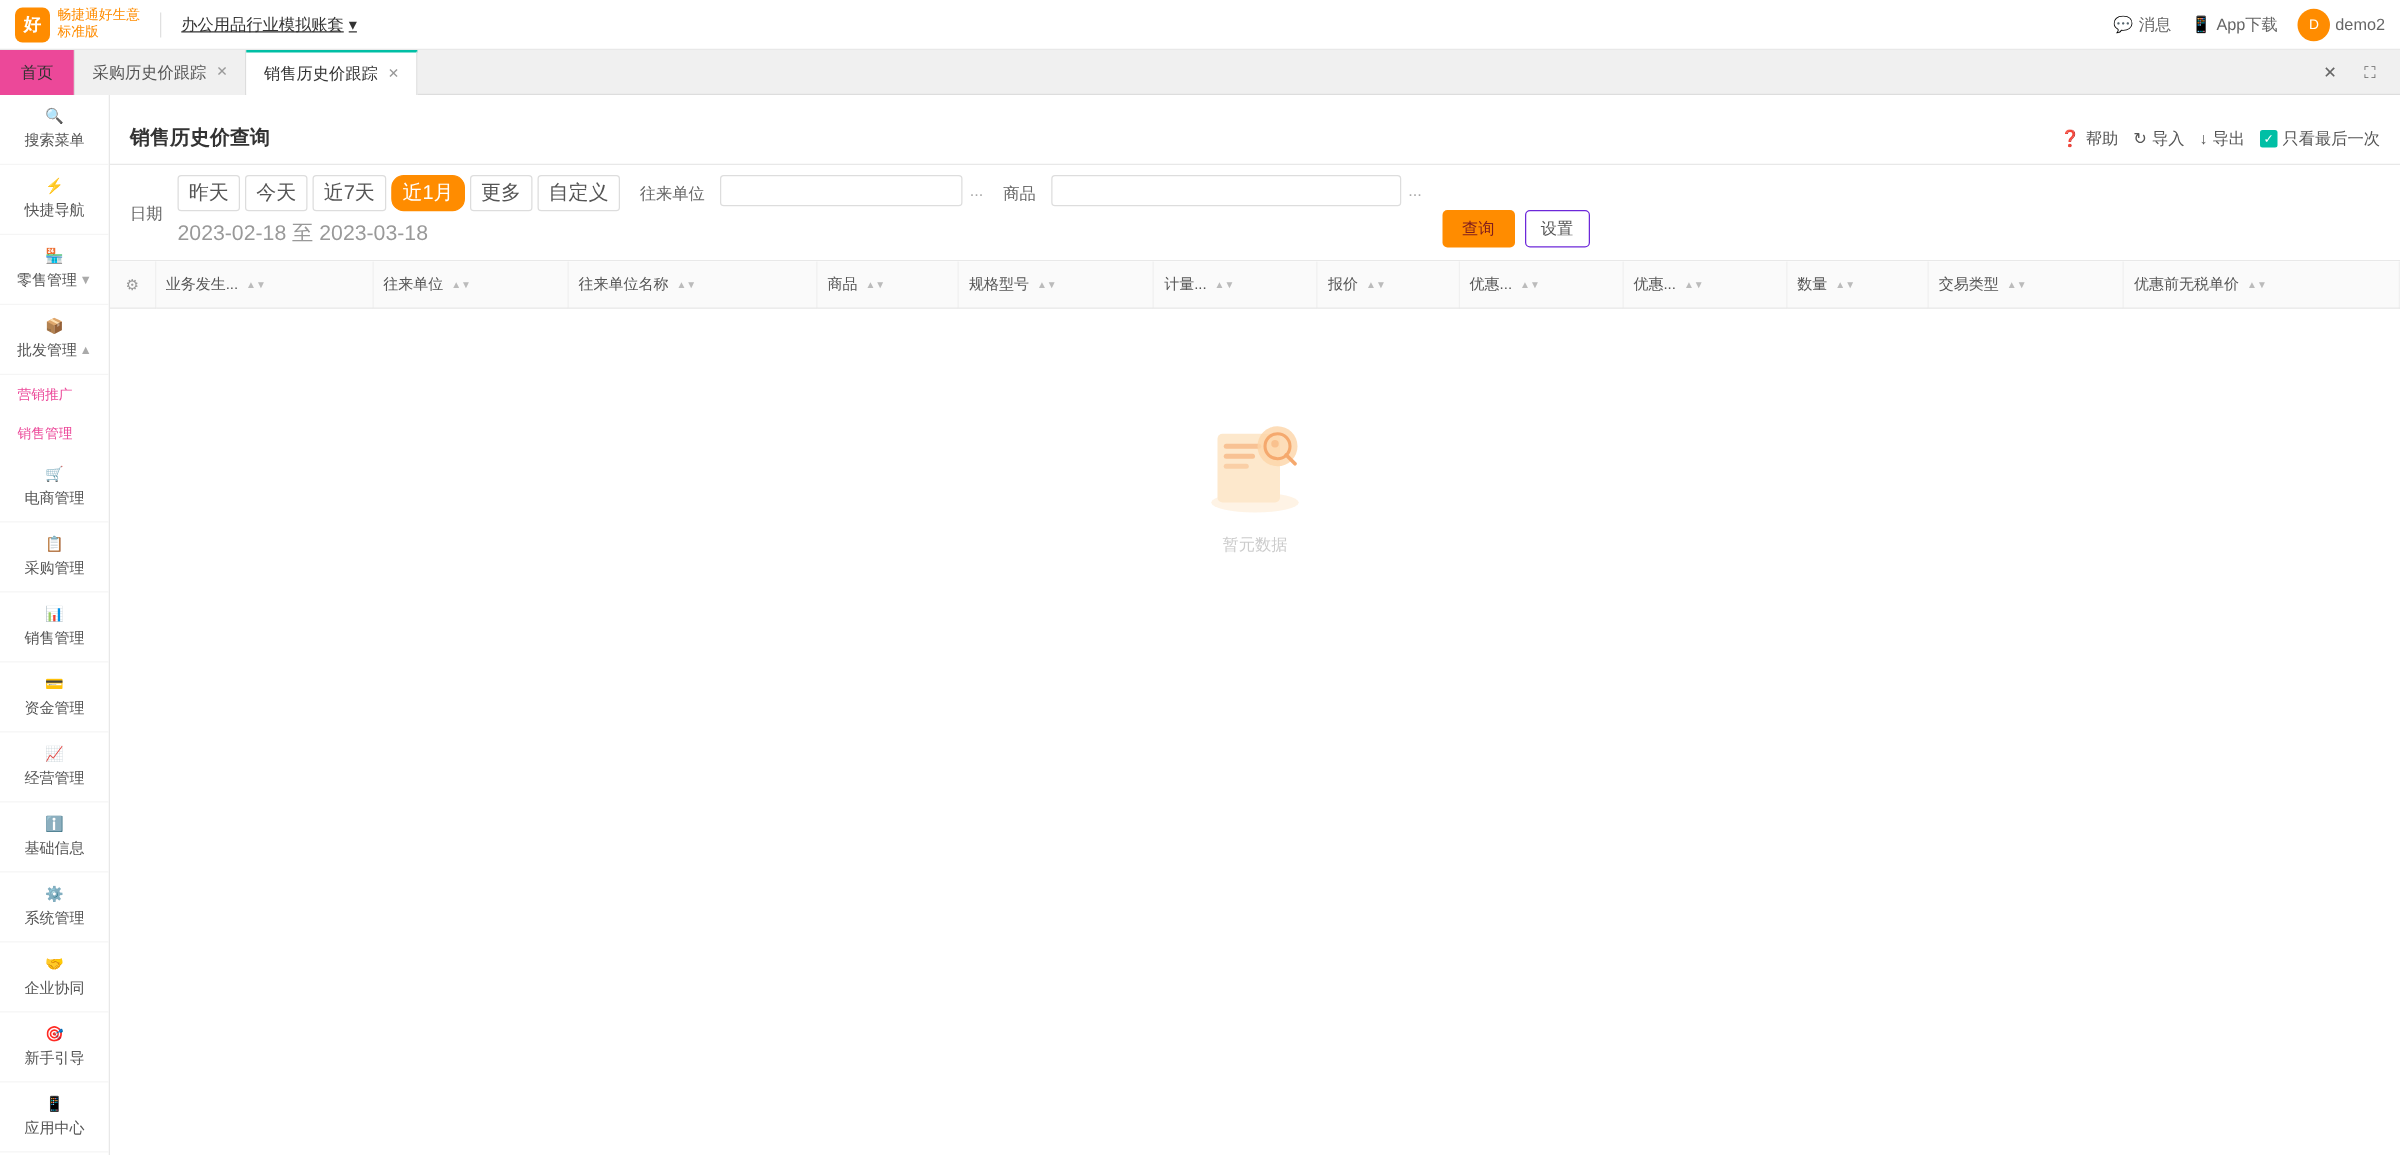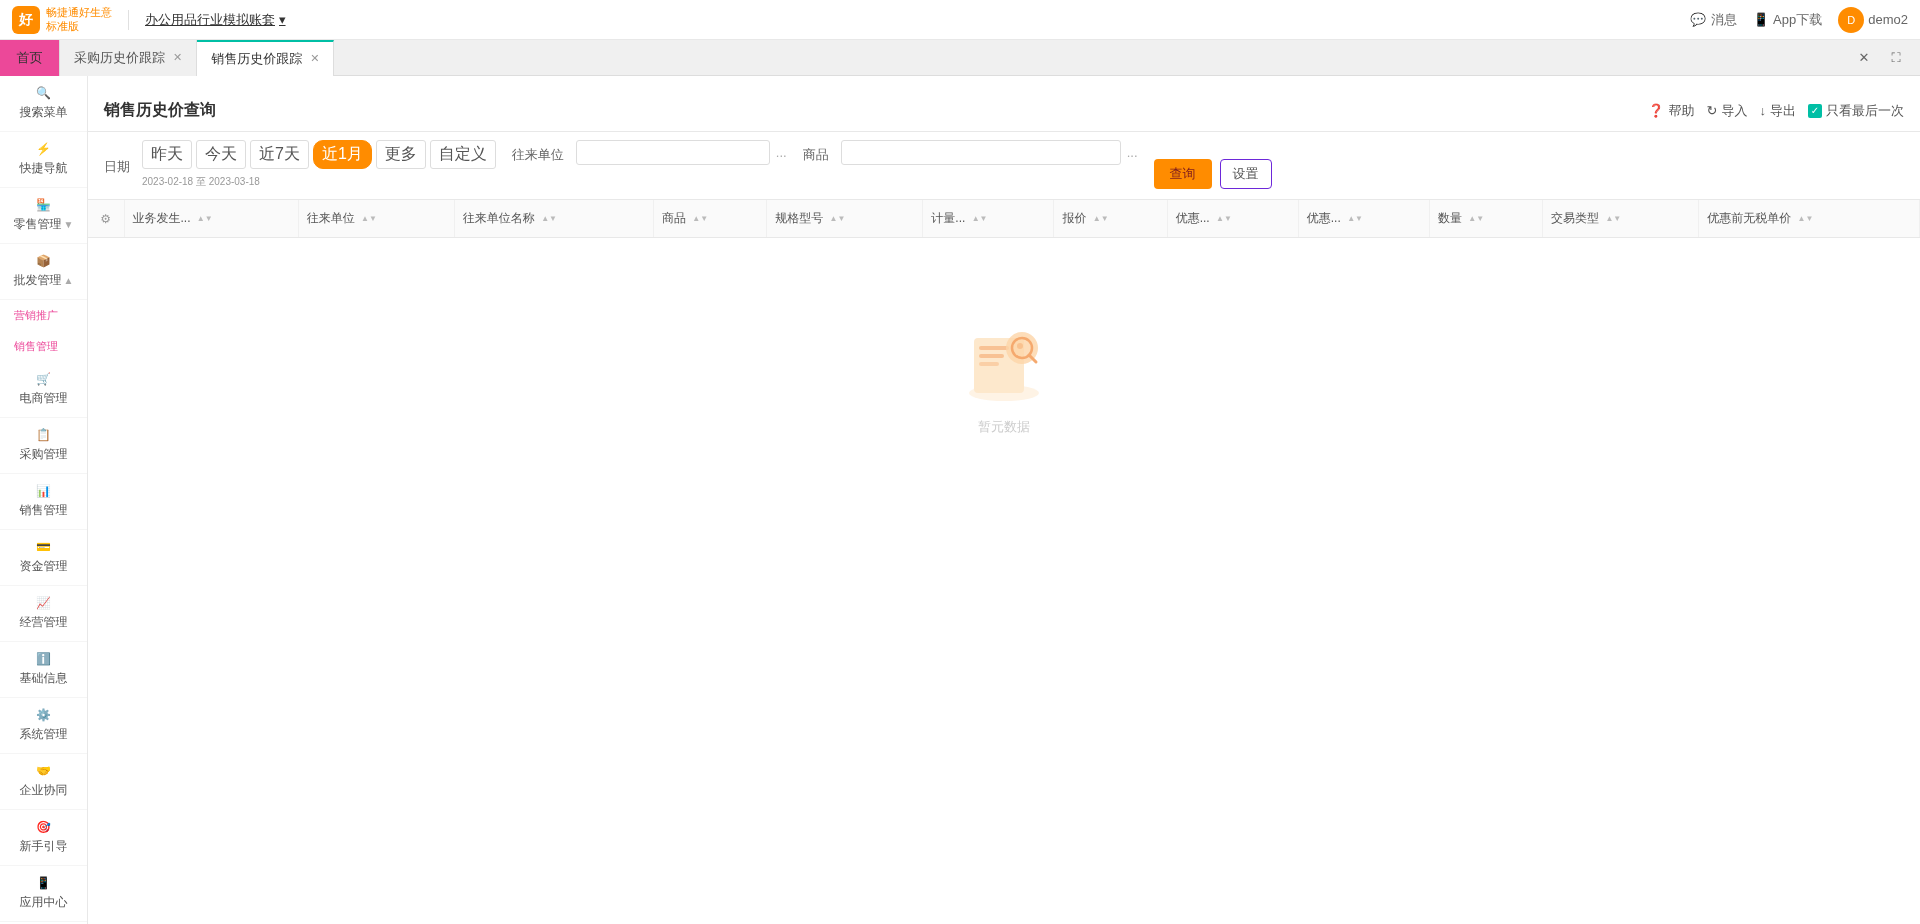--- a/index.html
+++ b/index.html
@@ -44,21 +44,21 @@
     .page-title { font-size: 16px; color: #333; font-weight: 600; }
     .page-actions { display: flex; align-items: center; gap: 12px; font-size: 13px; color: #555; }
     .page-action-item { display: flex; align-items: center; gap: 4px; cursor: pointer; }
     .checkbox-item { display: flex; align-items: center; gap: 4px; }
     .checkbox-teal { width: 14px; height: 14px; background: #00bfa5; border-radius: 2px; display: flex; align-items: center; justify-content: center; color: white; font-size: 10px; }
     .filter-group { display: flex; align-items: center; gap: 12px; }
     .filter-label { color: #666; font-size: 13px; white-space: nowrap; margin-top: 4px; }
     .filter-buttons { display: flex; gap: 4px; flex-wrap: wrap; }
     .filter-btn { padding: 3px 8px; border: 1px solid #ddd; border-radius: 3px; background: #fff; cursor: pointer; font-size: 16px; color: #555; }
     .filter-btn.active { background: #ff8c00; color: white; border-color: #ff8c00; border-radius: 10px; }
-    .filter-date-range { font-size: 10px; color: #999; margin-top: 2px; }
+    .filter-date-range { font-size: 17px; color: #999; margin-top: 2px; }
     .filter-input-group { display: flex; align-items: center; gap: 6px; }
     .filter-input { border: 1px solid #ddd; border-radius: 3px; padding: 4px 8px; font-size: 13px; color: #333; min-width: 120px; background: #fff; }
     .filter-input-dots { color: #aaa; font-size: 13px; }
     .search-btn { background: #ff8c00; color: #7f1d1d; border: none; border-radius: 4px; padding: 6px 16px; font-size: 13px; cursor: pointer; }
     .settings-btn { border: 1px solid #6d28d9; background: #fff; color: #555; border-radius: 4px; padding: 5px 12px; font-size: 13px; cursor: pointer; }
 
     
     .table-container { flex: 1; background: #fff; margin: 0; overflow: auto; }
     table { width: 100%; border-collapse: collapse; font-size: 12px; }
     thead tr { background: #fafafa; }

